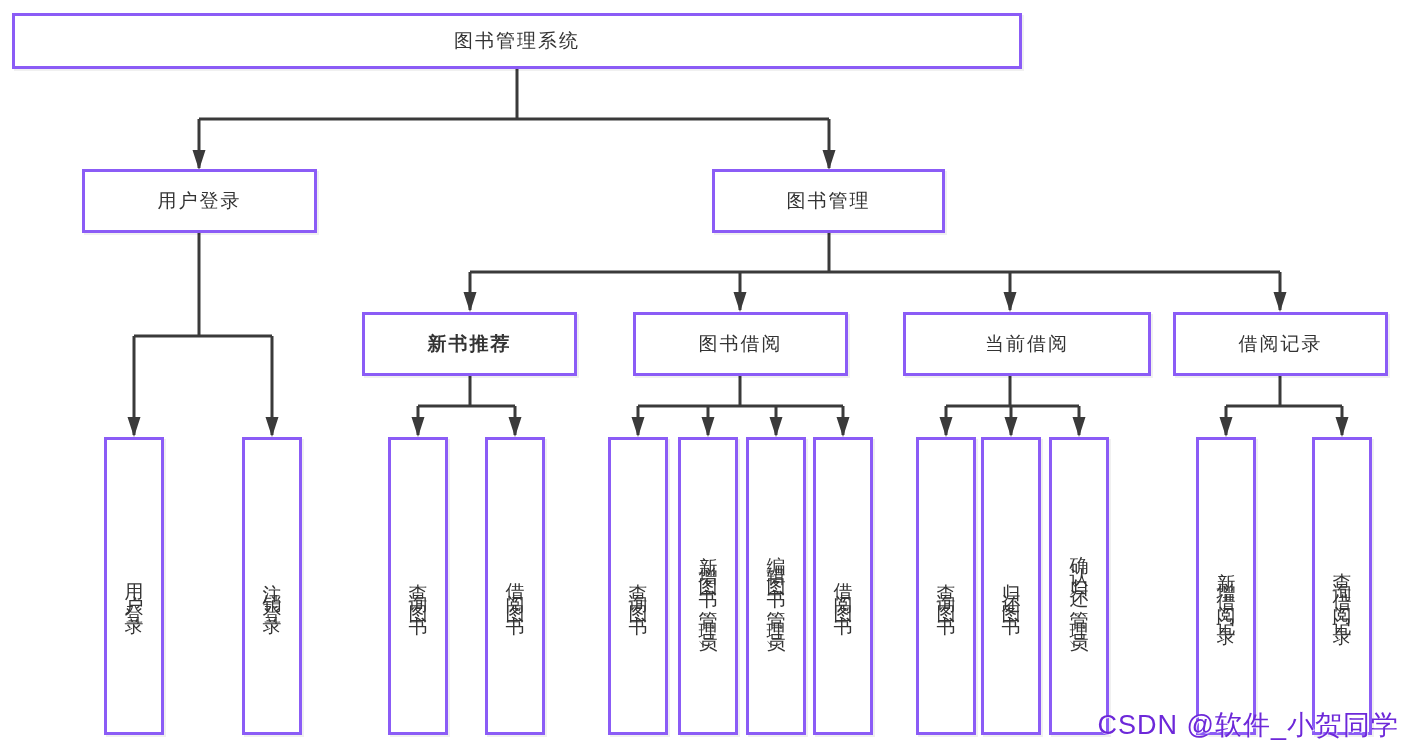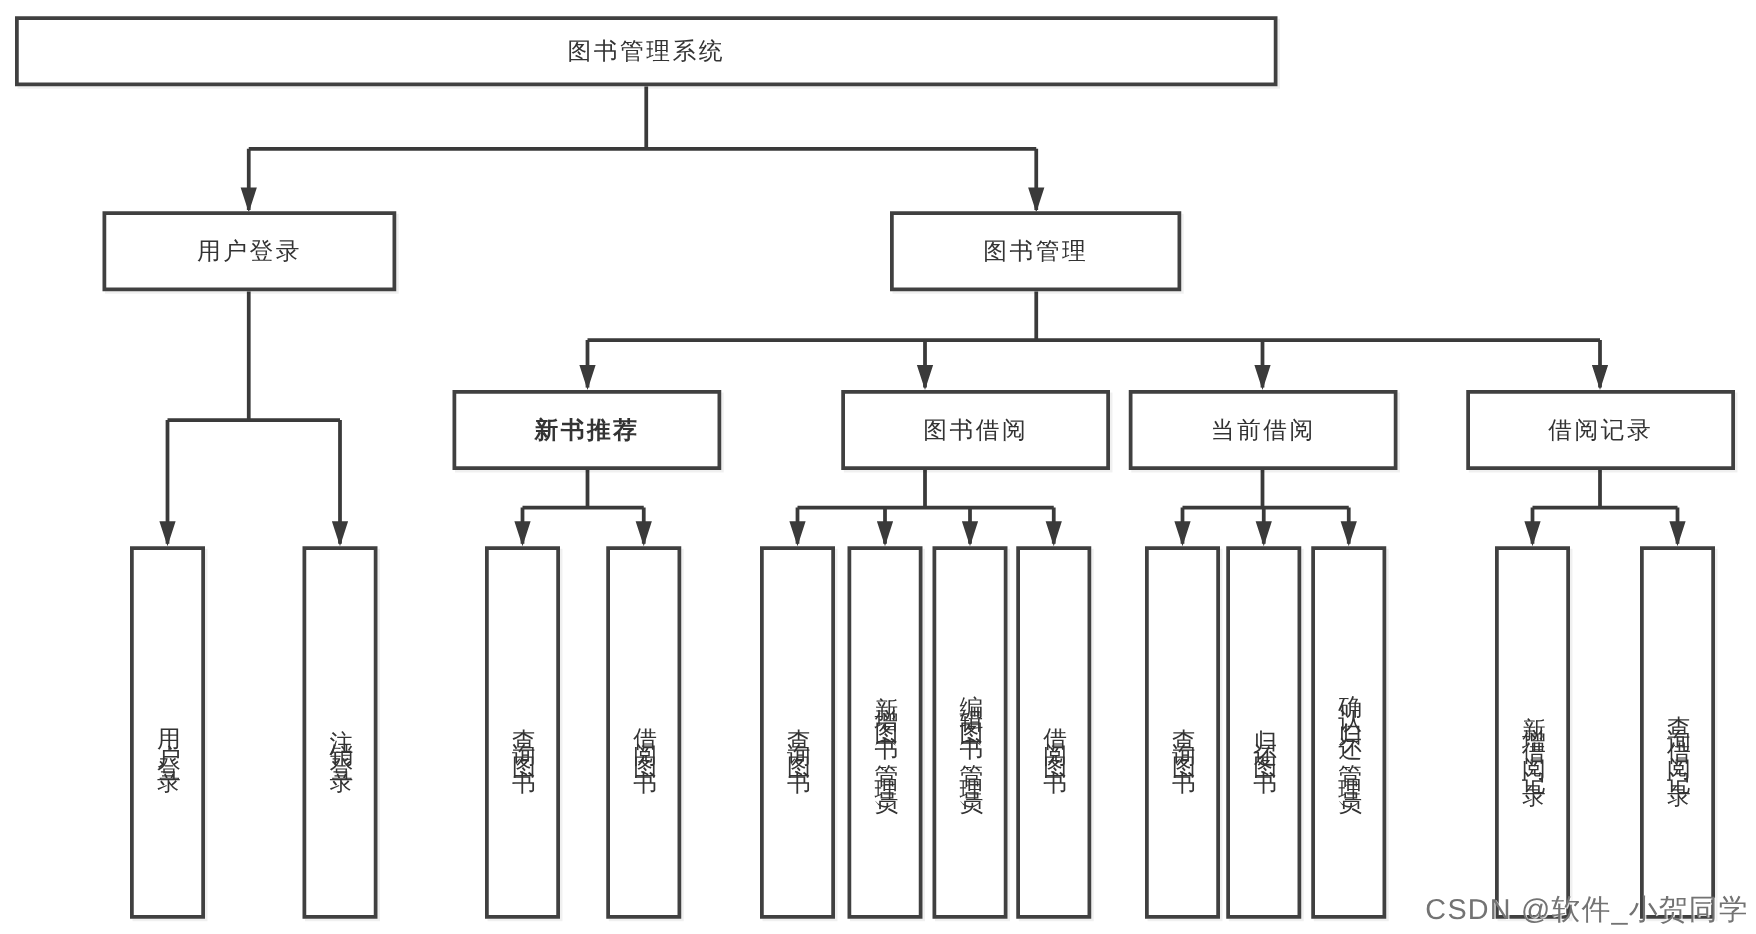--- a/index.html
+++ b/index.html
@@ -16,21 +16,21 @@
   .connectors {
     position: absolute;
     left: 0; top: 0;
     width: 1405px; height: 747px;
   }
 
   .box {
     position: absolute;
     box-sizing: border-box;
     background: #ffffff;
-    border: 3px solid #404040;
+    border: 3px solid #8b5cf6;
     color: #333333;
     display: flex;
     align-items: center;
     justify-content: center;
     font-size: 19px;
     letter-spacing: 2px;
     box-shadow: 2px 2px 0 rgba(0,0,0,0.06);
   }
 
   .vbox {
@@ -41,22 +41,22 @@
     padding-top: 8px;
   }
 
   
   #n-root            { left: 12px;   top: 13px;  width: 1010px; height: 56px; }
   
   #n-user-login      { left: 82px;   top: 169px; width: 235px;  height: 64px; }
   #n-book-mgmt       { left: 712px;  top: 169px; width: 233px;  height: 64px; text-align: right; }
   
   #n-new-book        { left: 362px;  top: 312px; width: 215px;  height: 64px; font-weight: bold; }
-  #n-book-borrow     { left: 633px;  top: 312px; width: 215px;  height: 64px; margin-left: 40px; }
-  #n-current-borrow  { left: 903px;  top: 312px; width: 215px;  height: 64px; }
+  #n-book-borrow     { left: 633px;  top: 312px; width: 215px;  height: 64px; }
+  #n-current-borrow  { left: 903px;  top: 312px; width: 248px;  height: 64px; }
   #n-borrow-records  { left: 1173px; top: 312px; width: 215px;  height: 64px; }
   
   .leaf { top: 437px; width: 60px; height: 298px; }
   #l-login           { left: 104px; }
   #l-logout          { left: 242px; }
   #l-nb-query        { left: 388px; }
   #l-nb-borrow       { left: 485px; }
   #l-bb-query        { left: 608px; }
   #l-bb-add          { left: 678px; }
   #l-bb-edit         { left: 746px; }
@@ -64,22 +64,22 @@
   #l-cb-query        { left: 916px; }
   #l-cb-return       { left: 981px; }
   #l-cb-confirm      { left: 1049px; }
   #l-br-add          { left: 1196px; }
   #l-br-query        { left: 1312px; }
 
   .watermark {
     position: absolute;
     right: 6px;
     bottom: 4px;
-    font-size: 23px;
-    color: #737373;
+    font-size: 27px;
+    color: #6d28d9;
     letter-spacing: 1px;
     z-index: 5;
     text-shadow: 1px 1px 0 rgba(255,255,255,0.8);
   }
 </style>
 </head>
 <body>
 
 <div class="canvas">
 

